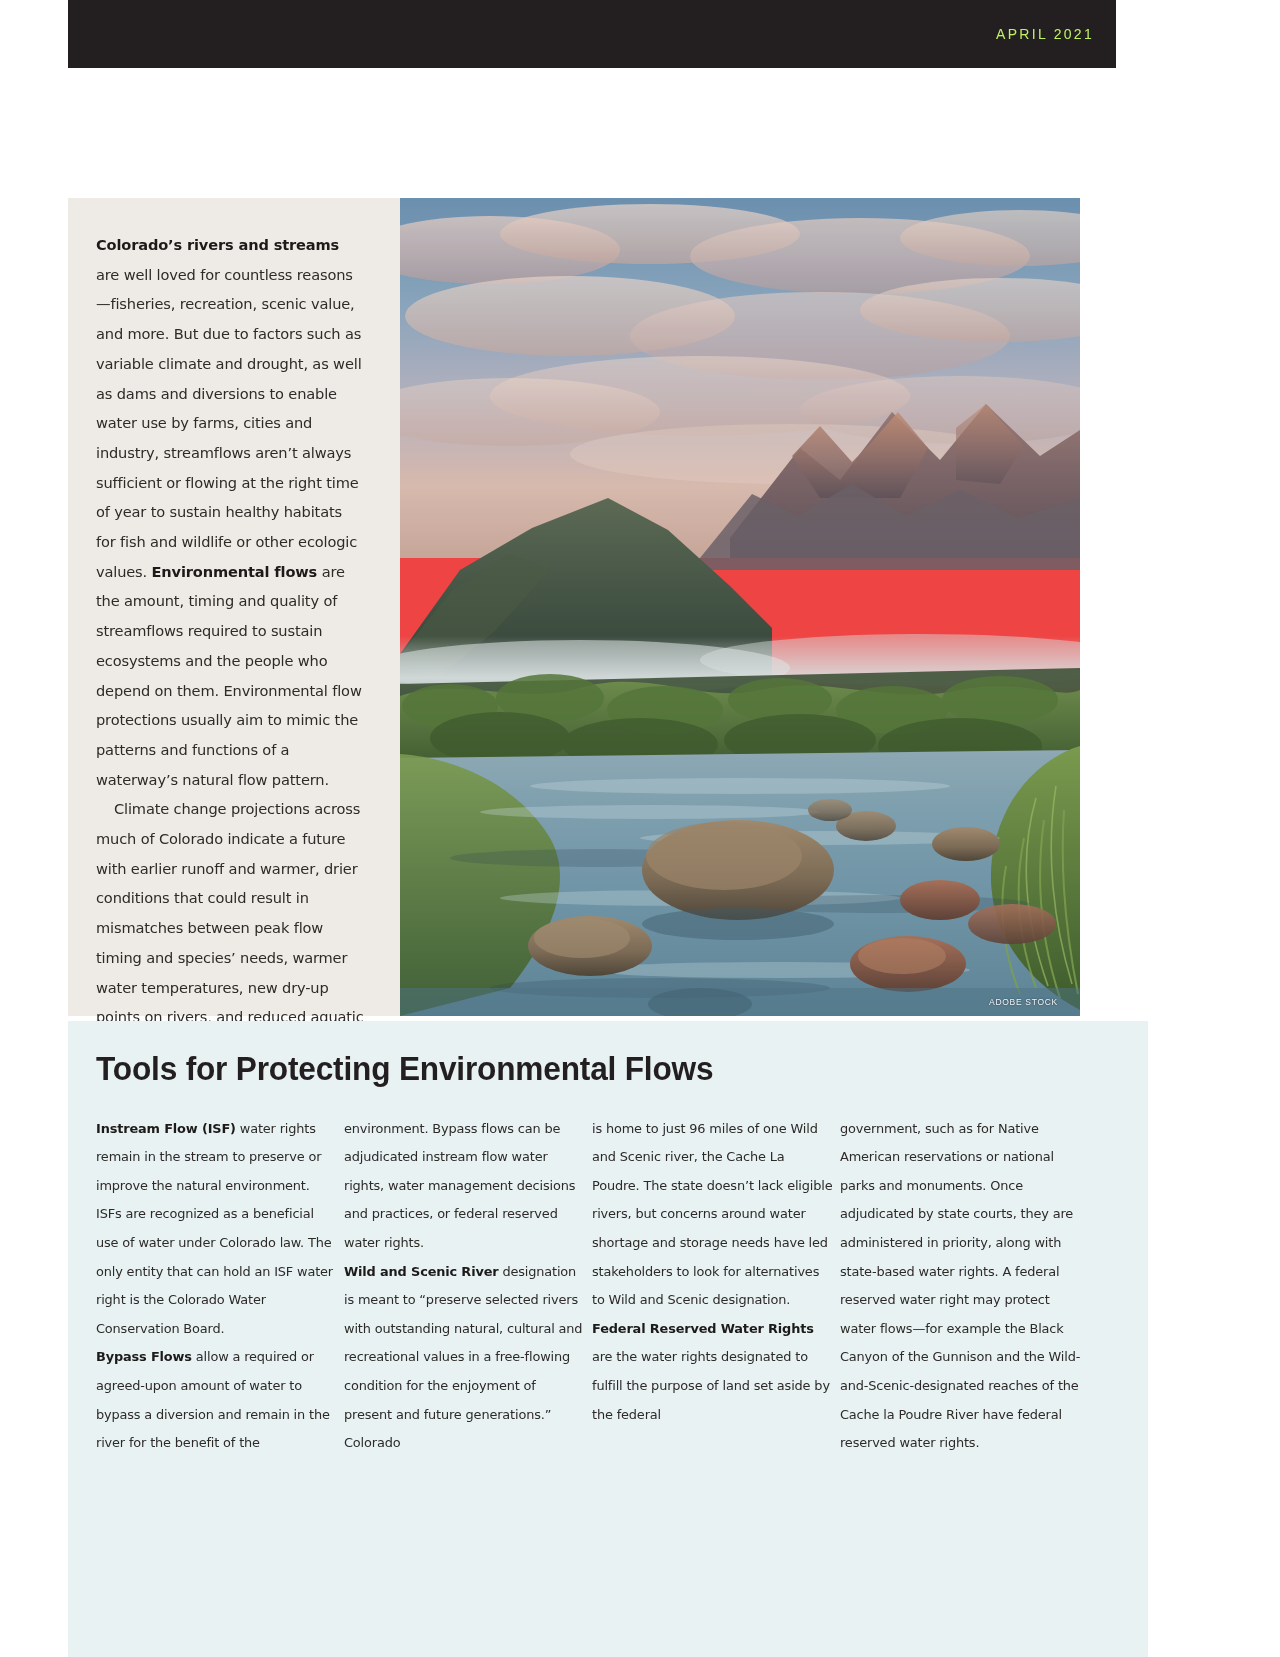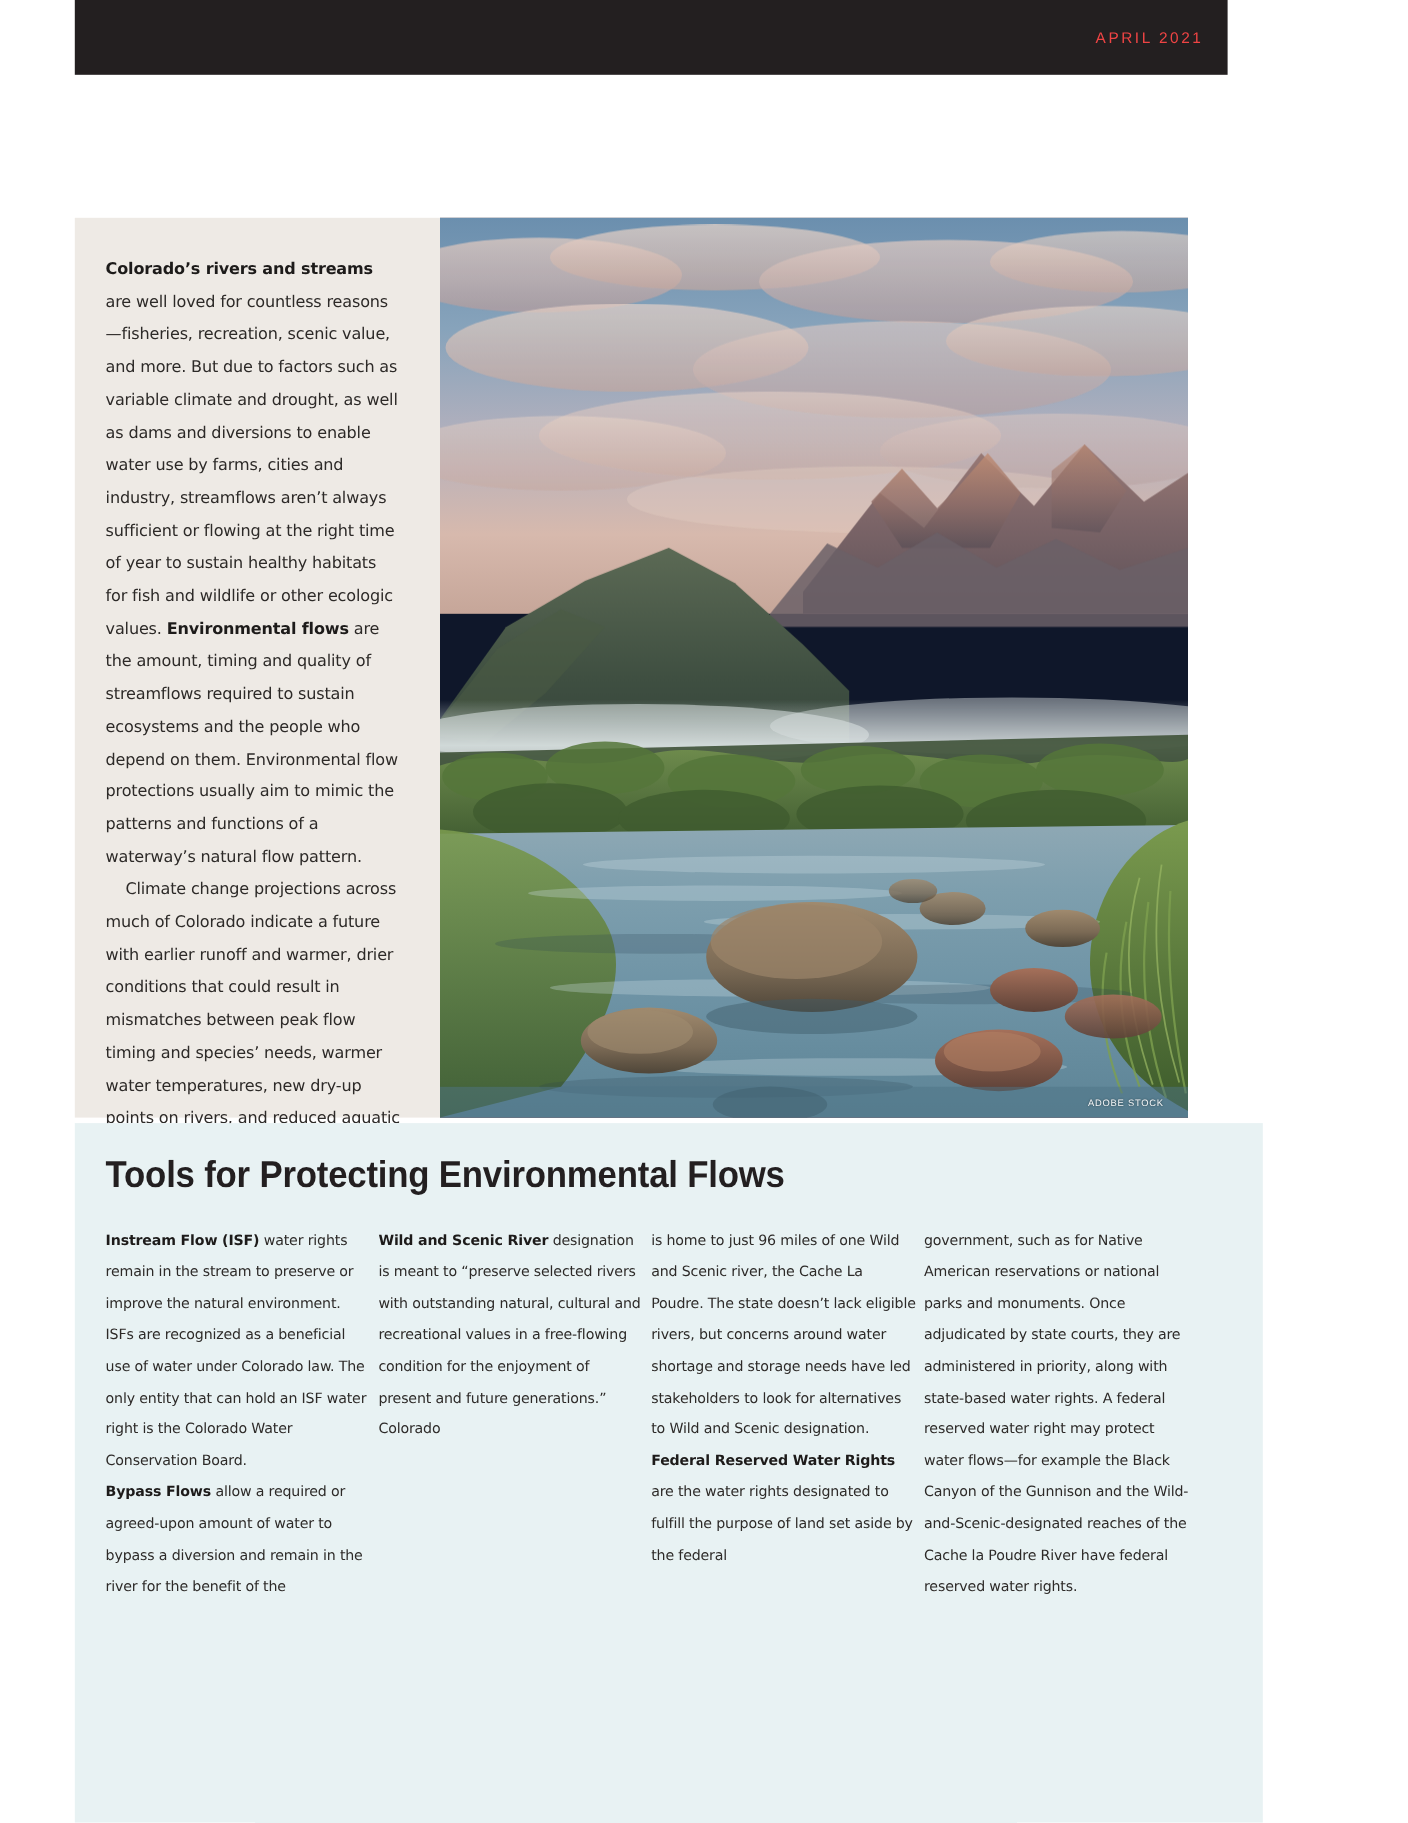--- a/index.html
+++ b/index.html
@@ -26,21 +26,21 @@
     top: 0;
     width: 1048px;
     height: 68px;
     background: #231f20;
     display: flex;
     align-items: center;
     justify-content: flex-end;
     padding-right: 22px;
   }
   .topbar-date {
-    color: #ef4444;
+    color: #bef264;
     font-family: "Liberation Sans", sans-serif;
     font-size: 14px;
     font-weight: 400;
     letter-spacing: 2.3px;
   }
 
   
   .masthead {
     position: absolute;
     left: 68px;
@@ -94,21 +94,21 @@
   }
   .intro p.indent { text-indent: 18px; }
   .intro b { font-weight: 700; color: #1d1b1a; }
 
   
   .photo {
     position: relative;
     width: 680px;
     height: 818px;
     overflow: hidden;
-    background: #0f172a;
+    background: #ef4444;
   }
   .photo svg { display: block; width: 680px; height: 818px; }
   .credit {
     position: absolute;
     right: 22px;
     bottom: 9px;
     color: #ffffff;
     font-family: "Liberation Sans", sans-serif;
     font-size: 8.5px;
     letter-spacing: 0.7px;
@@ -341,20 +341,21 @@
   <div class="tools">
     <h2 class="tools-title">Tools for Protecting Environmental Flows</h2>
     <div class="cols">
 
       <div class="col">
         <p><b>Instream Flow (ISF)</b><span> water rights remain in the stream to preserve or improve the natural environment. ISFs are recognized as a beneficial use of water under Colorado law. The only entity that can hold an ISF water right is the Colorado Water Conservation Board.</span></p>
         <p><b>Bypass Flows</b><span> allow a required or agreed-upon amount of water to bypass a diversion and remain in the river for the benefit of the</span></p>
       </div>
 
       <div class="col">
+        <p><b></b><span>environment. Bypass flows can be adjudicated instream flow water rights, water management decisions and practices, or federal reserved water rights.</span></p>
         <p><b>Wild and Scenic River</b><span> designation is meant to “preserve selected rivers with outstanding natural, cultural and recreational values in a free-flowing condition for the enjoyment of present and future generations.” Colorado</span></p>
       </div>
 
       <div class="col">
         <p><b></b><span>is home to just 96 miles of one Wild and Scenic river, the Cache La Poudre. The state doesn’t lack eligible rivers, but concerns around water shortage and storage needs have led stakeholders to look for alternatives to Wild and Scenic designation.</span></p>
         <p><b>Federal Reserved Water Rights</b><span> are the water rights designated to fulfill the purpose of land set aside by the federal</span></p>
       </div>
 
       <div class="col">
         <p><b></b><span>government, such as for Native American reservations or national parks and monuments. Once adjudicated by state courts, they are administered in priority, along with state-based water rights. A federal reserved water right may protect water flows—for example the Black Canyon of the Gunnison and the Wild-and-Scenic-designated reaches of the Cache la Poudre River have federal reserved water rights.</span></p>

